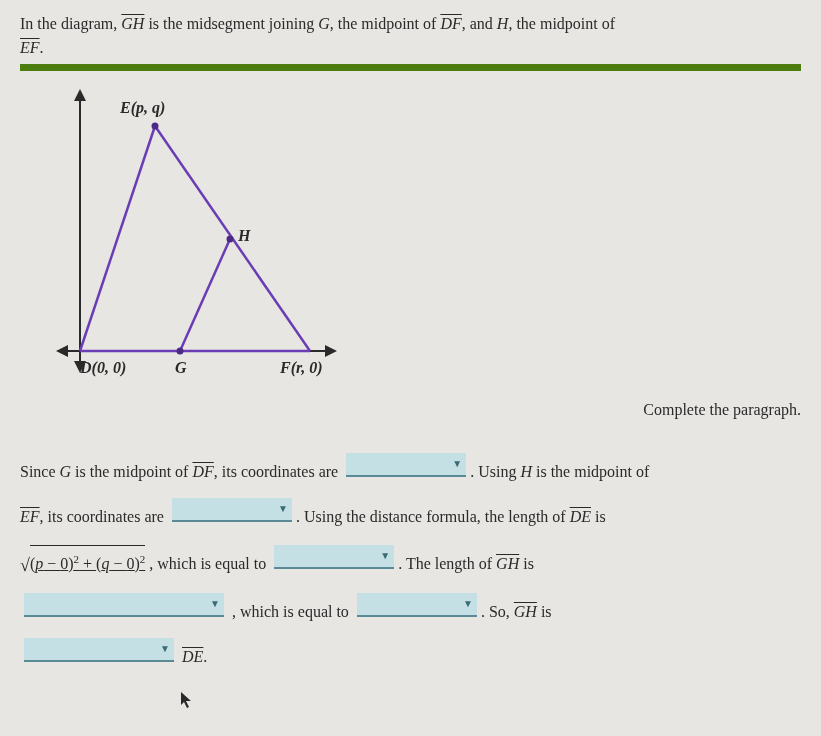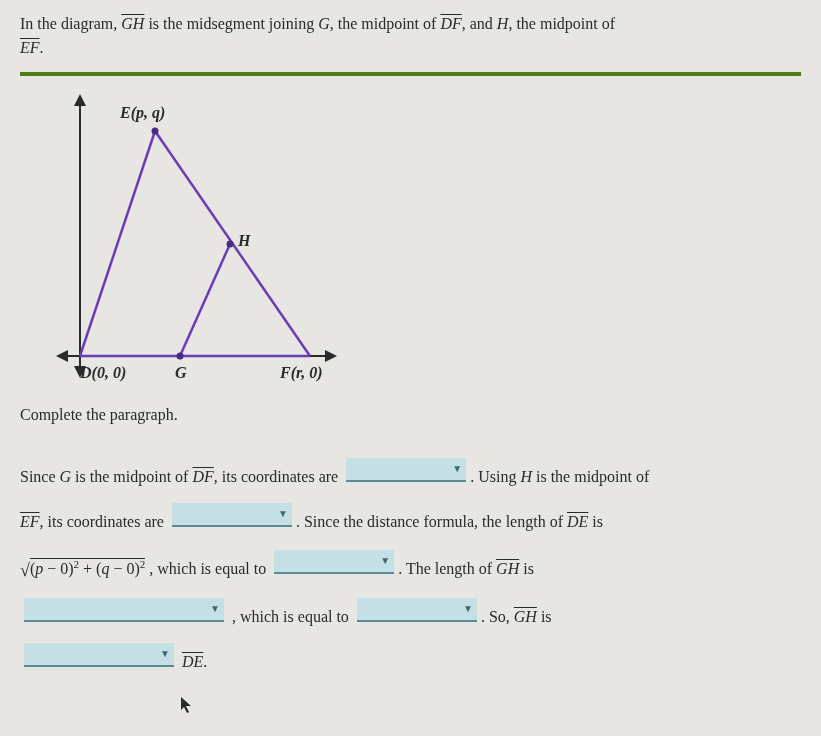--- a/index.html
+++ b/index.html
@@ -7,35 +7,36 @@
       background: #e8e6e3;
       font-family: Georgia, 'Times New Roman', serif;
       font-size: 16px;
       color: #2a2a2a;
       width: 821px;
       height: 736px;
       padding: 12px 20px;
       line-height: 1.5;
     }
     .problem-statement {
-      border-bottom: 4px solid #4d7c0f;
-      padding-bottom: 12px;
+      border-bottom: 7px solid #4d7c0f;
+      padding-bottom: 4px;
       margin-bottom: 8px;
     }
     .overline {
       text-decoration: overline;
       font-style: italic;
     }
     .ital { font-style: italic; }
     .diagram {
       margin: 10px 0 10px 30px;
       font-weight: bold;
     }
     .instruction {
       margin: 0 0 28px 0;
+      text-align: right;
     }
     .paragraph {
       line-height: 2.8;
     }
     .dropdown {
       display: inline-block;
       background: #c5e0e5;
       border-bottom: 2px solid #5a8a95;
       min-width: 120px;
       height: 24px;
@@ -55,21 +56,22 @@
     }
     .sqrt-expr {
       white-space: nowrap;
     }
     .sqrt-sym {
       font-size: 18px;
       vertical-align: -2px;
     }
     .sqrt-body {
       border-top: 1px solid #2a2a2a;
-      padding-top: 1px;
+      padding-top: 9px;
+      text-decoration: underline;
     }
     sup { font-size: 11px; vertical-align: super; }
     .cursor {
       display: inline-block;
       margin-left: 160px;
       margin-top: 2px;
     }
   </style>
 </head>
 <body>
@@ -104,21 +106,21 @@
   </svg>
 </div>
 
 <div class="instruction">Complete the paragraph.</div>
 
 <div class="paragraph">
 
   <span>Since </span><span class="ital">G</span><span> is the midpoint of </span><span class="overline">DF</span><span>, its coordinates are </span><span class="dropdown"><span class="dropdown-caret">▼</span></span><span>. Using </span><span class="ital">H</span><span> is the midpoint of</span>
   <br>
 
-  <span class="overline">EF</span><span>, its coordinates are </span><span class="dropdown"><span class="dropdown-caret">▼</span></span><span>. Since the distance formula, the length of </span><span class="overline">DE</span><span> is</span>
+  <span class="overline">EF</span><span>, its coordinates are </span><span class="dropdown"><span class="dropdown-caret">▼</span></span><span>. Using the distance formula, the length of </span><span class="overline">DE</span><span> is</span>
   <br>
 
   <span class="sqrt-expr"><span class="sqrt-sym">√</span><span class="sqrt-body">(<span class="ital">p</span><span> − </span><span>0</span>)<sup>2</sup><span> + </span>(<span class="ital">q</span><span> − </span><span>0</span>)<sup>2</sup></span></span><span> , which is equal to </span><span class="dropdown"><span class="dropdown-caret">▼</span></span><span>. The length of </span><span class="overline">GH</span><span> is</span>
   <br>
 
   <span class="dropdown wide"><span class="dropdown-caret">▼</span></span><span> , which is equal to </span><span class="dropdown"><span class="dropdown-caret">▼</span></span><span>. So, </span><span class="overline">GH</span><span> is</span>
   <br>
 
   <span class="dropdown" style="min-width:150px"><span class="dropdown-caret">▼</span></span>
   <span class="overline">DE</span><span>.</span>

